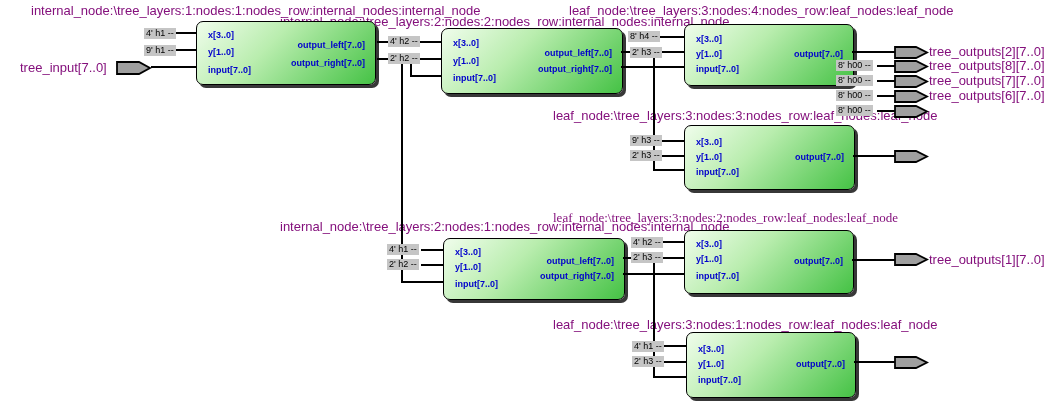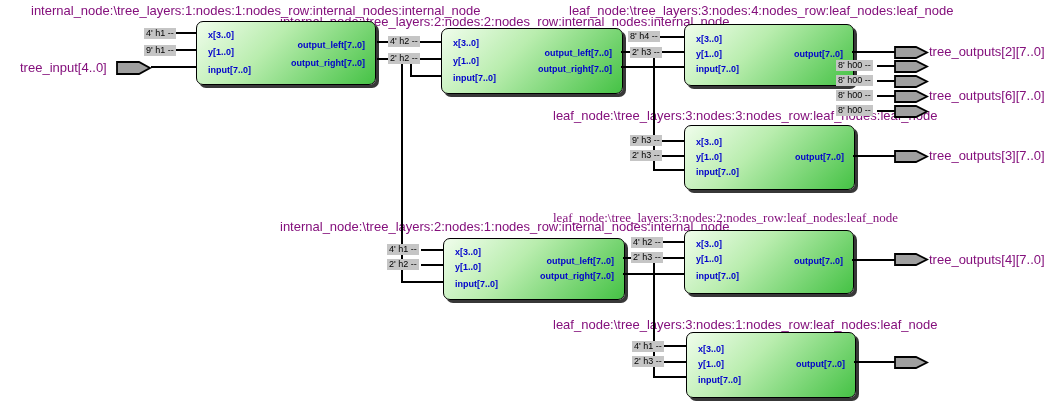--- a/index.html
+++ b/index.html
@@ -171,19 +171,20 @@
       </svg></div>
   <div class="pa" style="left:878px;top:253px;">
     <svg width="35" height="13">
         <polygon points="1,1 22,1 33,6.5 22,12 1,12" fill="#9f9f9f" stroke="#000" stroke-width="1.8"></polygon>
       </svg></div>
   <div class="pa" style="left:878px;top:356px;">
     <svg width="35" height="13">
         <polygon points="1,1 22,1 33,6.5 22,12 1,12" fill="#9f9f9f" stroke="#000" stroke-width="1.8"></polygon>
       </svg></div>
 
-  <div class="netlabel" style="left:4px;top:60px;">tree_input[4..0]</div>
+  <div class="netlabel" style="left:4px;top:60px;">tree_input[7..0]</div>
   <div class="netlabel" style="left:913px;top:44px;">tree_outputs[2][7..0]</div>
+  <div class="netlabel" style="left:913px;top:58px;">tree_outputs[8][7..0]</div>
+  <div class="netlabel" style="left:913px;top:73px;">tree_outputs[7][7..0]</div>
   <div class="netlabel" style="left:913px;top:88px;">tree_outputs[6][7..0]</div>
-  <div class="netlabel" style="left:913px;top:148px;">tree_outputs[3][7..0]</div>
-  <div class="netlabel" style="left:913px;top:252px;">tree_outputs[4][7..0]</div>
+  <div class="netlabel" style="left:913px;top:252px;">tree_outputs[1][7..0]</div>
 
 </div>
 
 </body></html>

